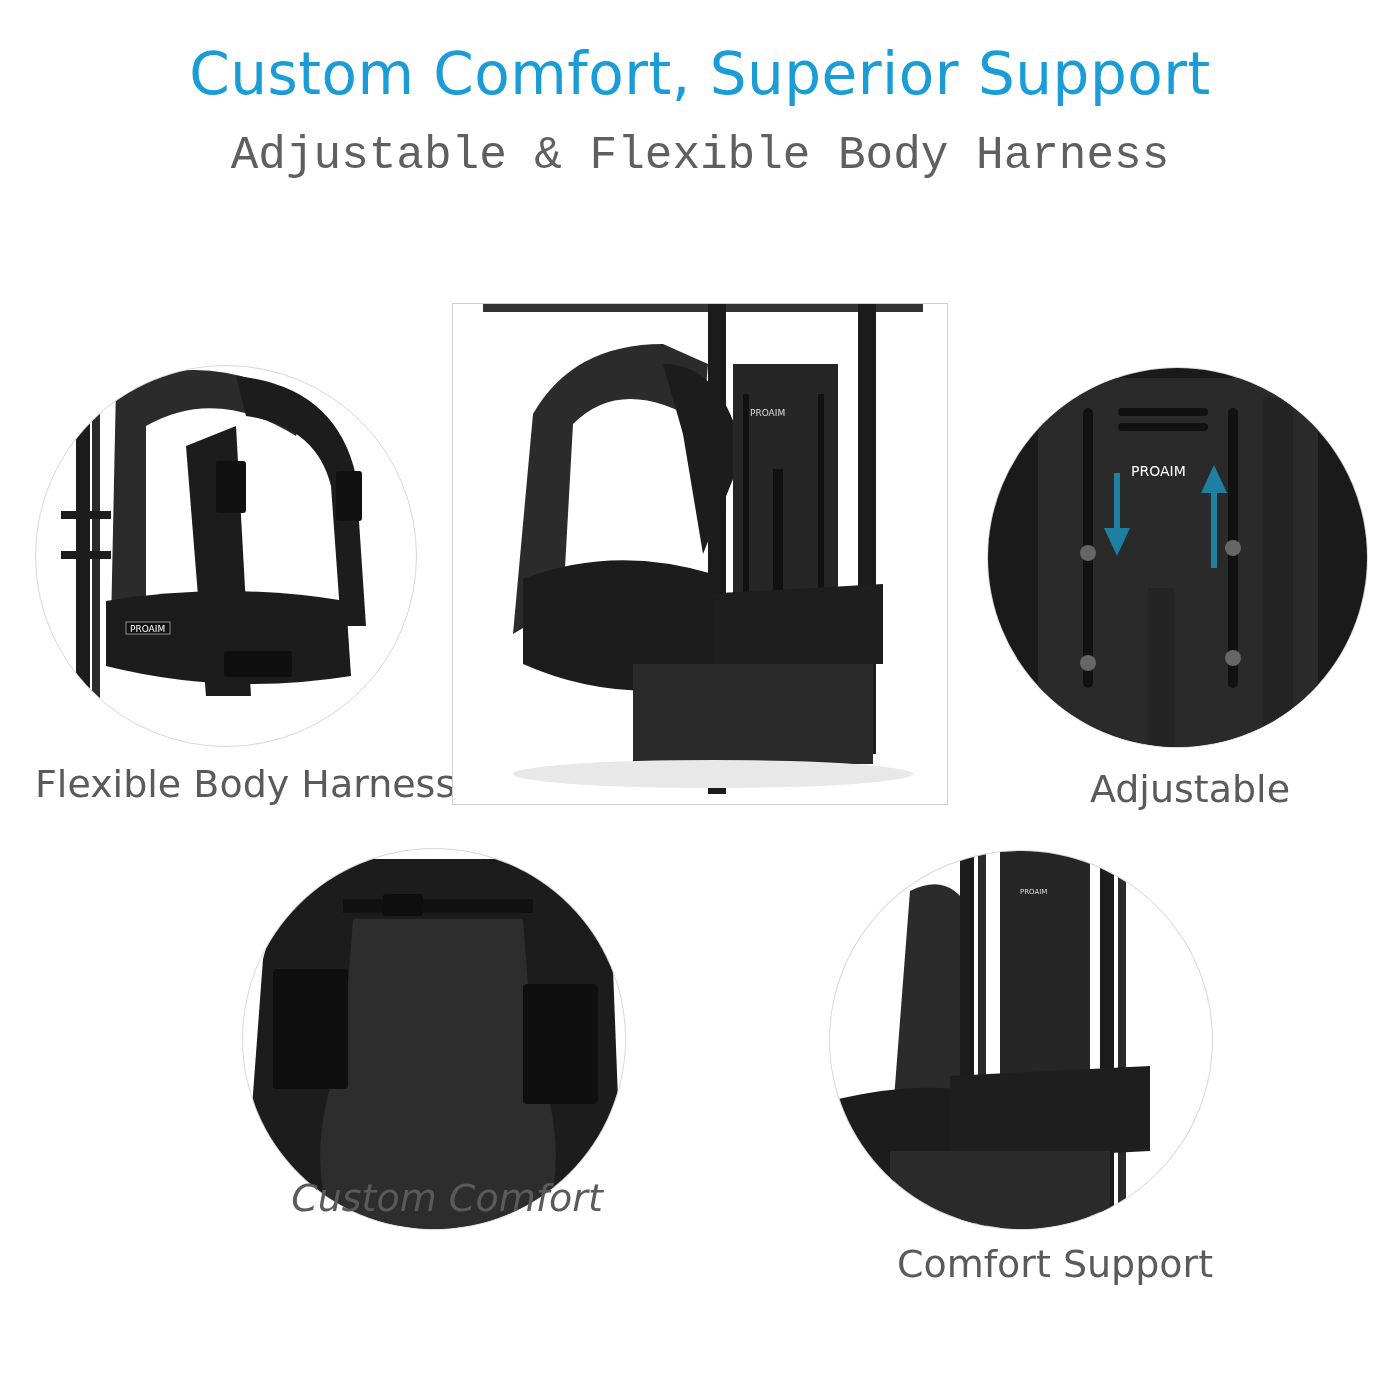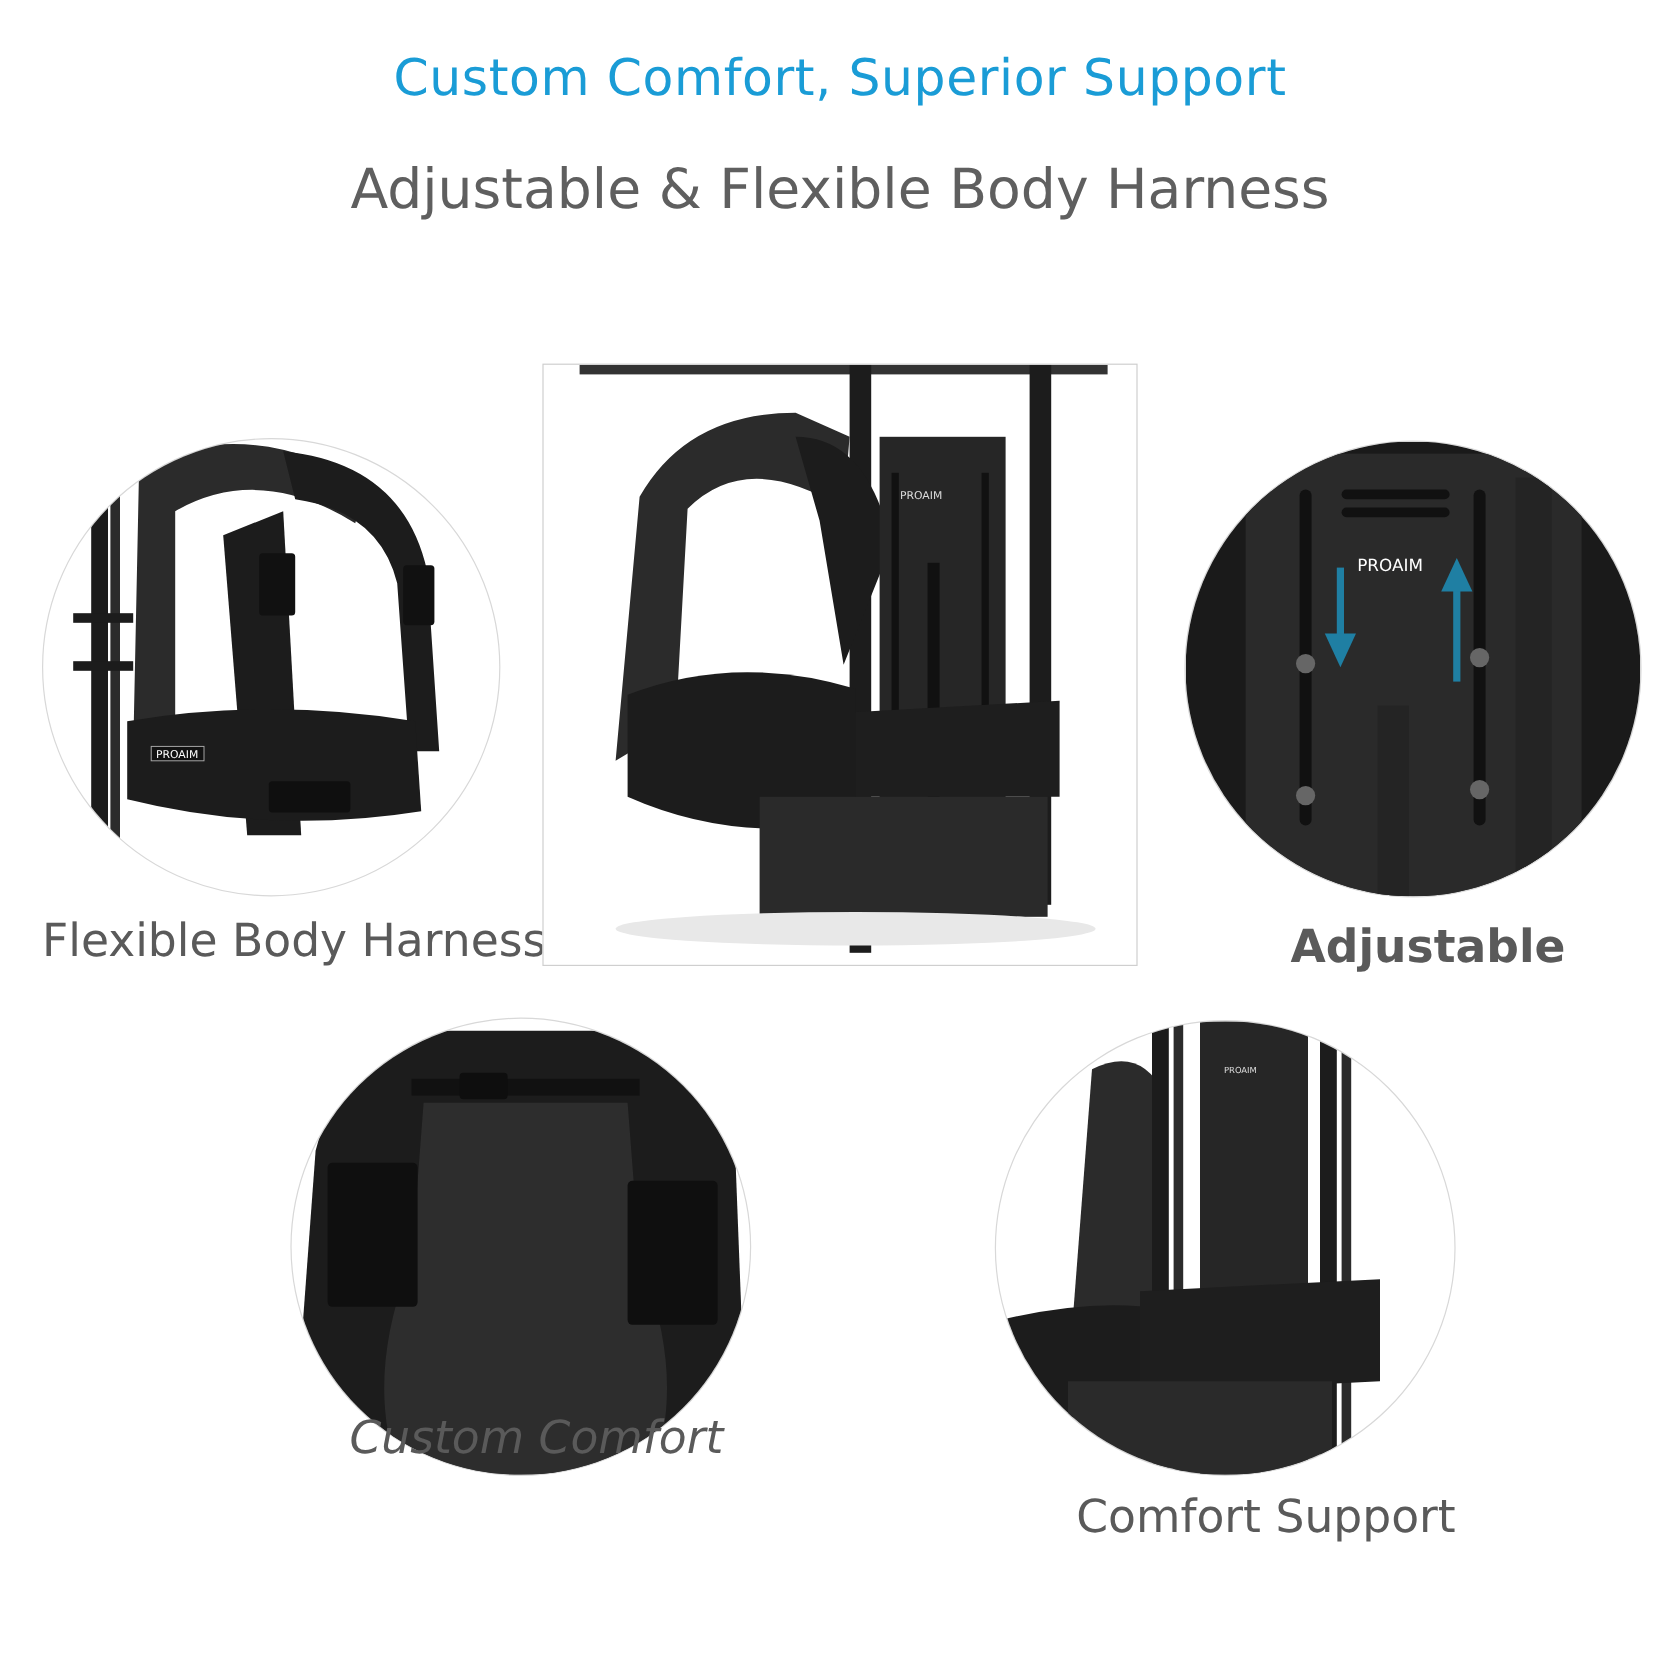--- a/index.html
+++ b/index.html
@@ -1,18 +1,18 @@
 <!DOCTYPE html>
 <html><head>
 <meta charset="utf-8">
 <style>
   html, body { margin: 0; padding: 0; background: #ffffff; }
   body { width: 1400px; height: 1400px; position: relative; overflow: hidden; font-family: "DejaVu Sans", sans-serif; }
-  .title { position: absolute; left: 0; width: 1400px; top: 40px; text-align: center; font-size: 42px; color: #1a9cd6; letter-spacing: 0.5px; }
-  .subtitle { position: absolute; left: 0; width: 1400px; top: 130px; text-align: center; font-size: 46px; color: #5f5f5f; }
+  .title { position: absolute; left: 0; width: 1400px; top: 40px; text-align: center; font-size: 58px; color: #1a9cd6; letter-spacing: 0.5px; }
+  .subtitle { position: absolute; left: 0; width: 1400px; top: 130px; text-align: center; font-size: 46px; color: #5f5f5f; font-family: Liberation Mono, monospace; }
   .circle { position: absolute; border-radius: 50%; overflow: hidden; border: 1px solid #d8d8d8; background: #ffffff; }
   .label { position: absolute; font-size: 38px; color: #5a5a5a; text-align: center; white-space: nowrap; }
   .photo-box { position: absolute; left: 452px; top: 303px; width: 494px; height: 500px; border: 1px solid #cfcfcf; background: #fff; overflow: hidden; }
   .dark { fill: #1c1c1c; }
   .mid { fill: #2b2b2b; }
   .plate { fill: #262626; }
 </style>
 </head>
 <body>
 
@@ -75,21 +75,21 @@
     <g>
       <rect x="126" y="105" width="6" height="60" fill="#1f7fa3"></rect>
       <polygon points="116,160 142,160 129,188" fill="#1f7fa3"></polygon>
     </g>
     <g>
       <rect x="223" y="120" width="6" height="80" fill="#1f7fa3"></rect>
       <polygon points="213,125 239,125 226,97" fill="#1f7fa3"></polygon>
     </g>
   </svg>
 </div>
-<div class="label" style="left:987px; top:767px; width:406px;font-weight:bold;">Adjustable</div>
+<div class="label" style="left:987px; top:767px; width:406px;">Adjustable</div>
 
 <div class="circle" style="left:242px; top:848px; width:382px; height:380px;">
   <svg width="382" height="380" viewBox="0 0 382 380">
     <path d="M20 110 Q40 30 120 10 L270 10 Q350 30 370 120 L380 380 L0 380 Z" class="dark"></path>
     <path d="M110 70 L280 70 L290 200 Q330 300 300 380 L90 380 Q60 300 100 200 Z" fill="#2d2d2d"></path>
     <rect x="100" y="50" width="190" height="14" fill="#111"></rect>
     <rect x="140" y="45" width="40" height="22" rx="3" fill="#0e0e0e"></rect>
     <rect x="30" y="120" width="75" height="120" rx="4" fill="#0f0f0f"></rect>
     <rect x="280" y="135" width="75" height="120" rx="4" fill="#0f0f0f"></rect>
   </svg>

